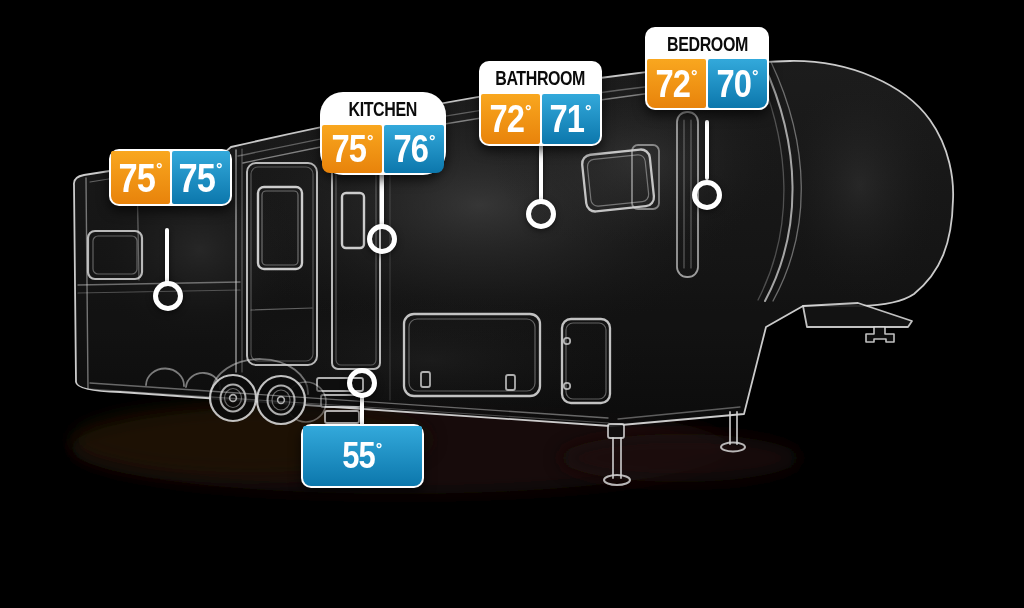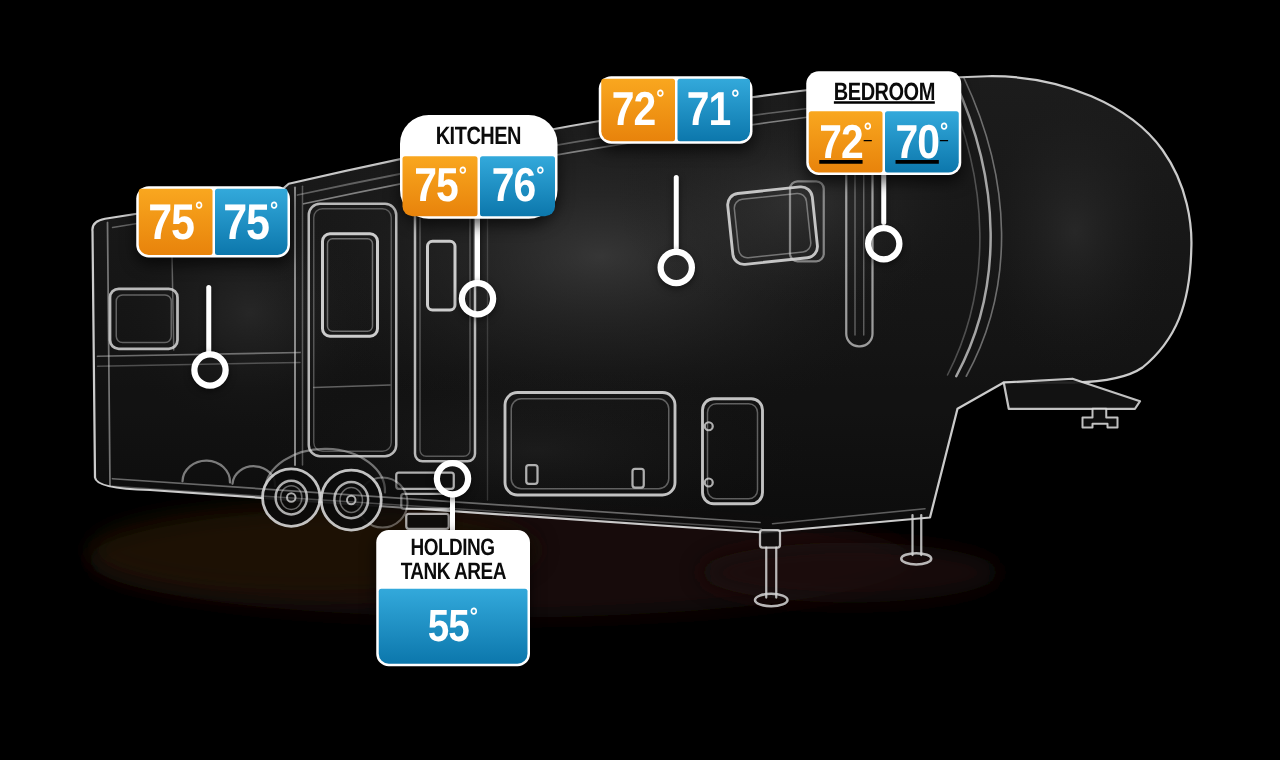--- a/index.html
+++ b/index.html
@@ -49,21 +49,21 @@
   .label-living .t-num{font-size:40px;}
 
   .label-kitchen{left:320px;top:92px;width:122px;border-radius:23px;}
   .label-kitchen .label-header{height:31px;}
   .label-kitchen .temp-row{height:48px;}
 
   .label-bathroom{left:479px;top:61px;width:119px;}
   .label-bathroom .label-header{height:31px;}
   .label-bathroom .temp-row{height:50px;}
 
-  .label-bedroom{left:645px;top:57px;width:120px;text-decoration:underline;}
+  .label-bedroom{left:645px;top:27px;width:120px;}
   .label-bedroom .label-header{height:30px;}
   .label-bedroom .temp-row{height:49px;}
 
   .label-holding{left:301px;top:424px;width:119px;}
   .label-holding .label-header{height:45px;flex-direction:column;font-size:19px;line-height:.98;}
   .label-holding .temp-row{height:60px;}
   .label-holding .t-num{font-size:36px;}
 </style>
 </head>
 <body>
@@ -270,20 +270,23 @@
       <div class="temp-box blue">
         <span class="temp-inner">
             <span class="t-num">76</span>
             <span class="t-deg">°</span>
           </span>
       </div>
     </div>
   </div>
 
   <div class="temp-label label-bathroom">
+    <div class="label-header">
+      <span class="cond">BATHROOM</span>
+    </div>
     <div class="temp-row">
       <div class="temp-box orange">
         <span class="temp-inner">
             <span class="t-num">72</span>
             <span class="t-deg">°</span>
           </span>
       </div>
       <div class="temp-box blue">
         <span class="temp-inner">
             <span class="t-num">71</span>
@@ -307,24 +310,20 @@
       <div class="temp-box blue">
         <span class="temp-inner">
             <span class="t-num">70</span>
             <span class="t-deg">°</span>
           </span>
       </div>
     </div>
   </div>
 
   <div class="temp-label label-holding">
-    <div class="label-header">
-      <span class="cond">HOLDING</span>
-      <span class="cond">TANK AREA</span>
-    </div>
     <div class="temp-row">
       <div class="temp-box blue single">
         <span class="temp-inner">
             <span class="t-num">55</span>
             <span class="t-deg">°</span>
           </span>
       </div>
     </div>
   </div>
 

